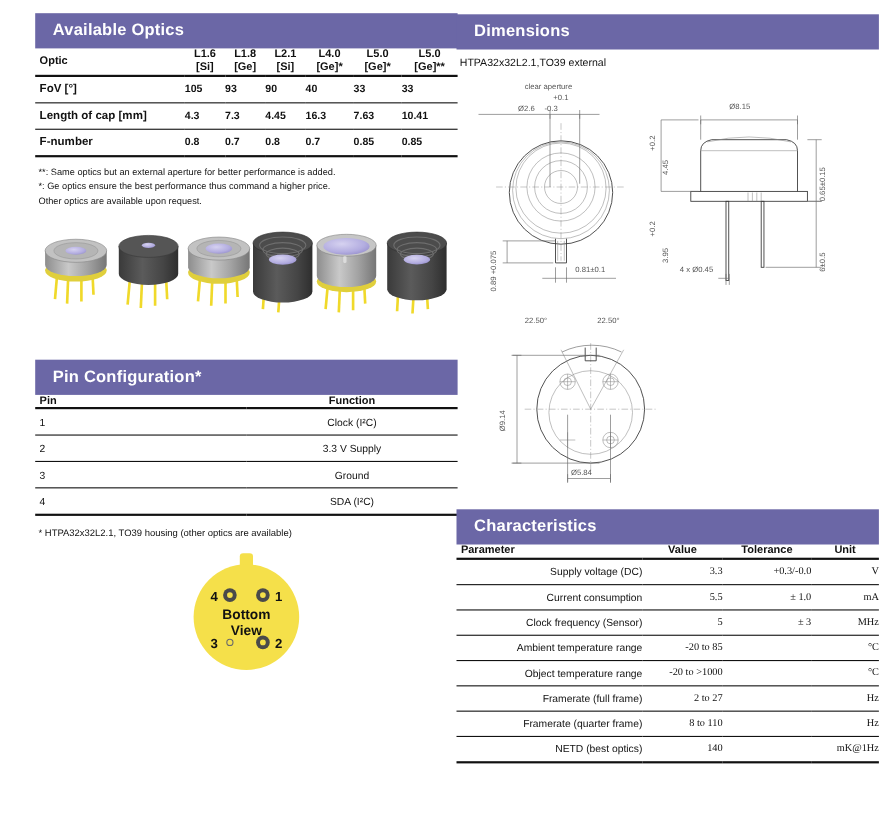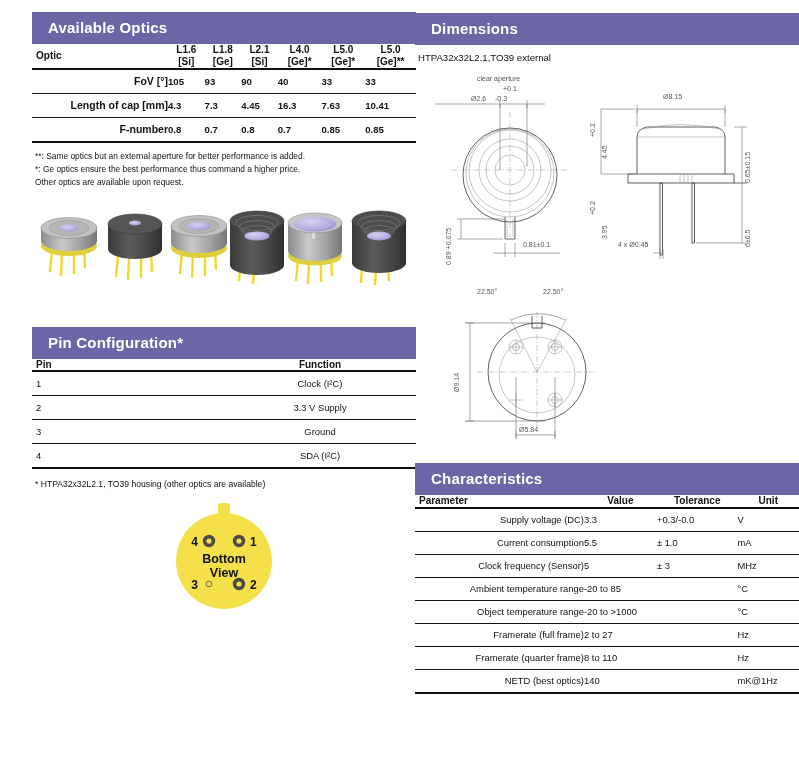--- a/index.html
+++ b/index.html
@@ -47,21 +47,21 @@
     line-height: 1.18;
   }
   .rule-thick { border-top: 2.2px solid #111; }
   .rule-thin  { border-top: 1px solid #111; }
 
   
   #optics-table .thead-cell { text-align: center; }
   #optics-table .thead-cell.first { text-align: left; padding-left: 4px; }
   #optics-table td.rowlabel {
     font-weight: bold; font-size: 10.5px;
-    text-align: right; padding: 5.5px 0 5.5px 4px;
+    text-align: left; padding: 5.5px 0 5.5px 4px;
   }
   #optics-table td.val {
     font-size: 9.6px; padding: 5.5px 0; font-weight: bold;
   }
 
   .footnotes {
     font-size: 8.4px;
     line-height: 1.55;
     padding: 7px 0 0 3px;
     color: #111;
@@ -93,21 +93,21 @@
     margin-top: 10px;
   }
 
   
   #char-table .thead-cell.p { text-align: left; padding-left: 4px; }
   #char-table .thead-cell.c { text-align: center; }
   #char-table td.param {
     text-align: right; padding: 5.5px 0 5.5px 4px; font-size: 9.4px;
   }
   #char-table td.cc {
-    text-align: left; padding: 5.5px 0; font-size: 9.4px;
+    text-align: right; padding: 5.5px 0; font-size: 9.4px; font-family: Liberation Serif, serif;
   }
 
   
   .dim-caption {
     font-size: 9.6px;
     padding: 7px 0 0 3px;
   }
   .drawing { display:block; }
   .dimtext { font-family: "Liberation Sans", sans-serif; fill:#555; font-size:7px; }
   .dimline { stroke:#6b6b6b; stroke-width:.6; fill:none; }

